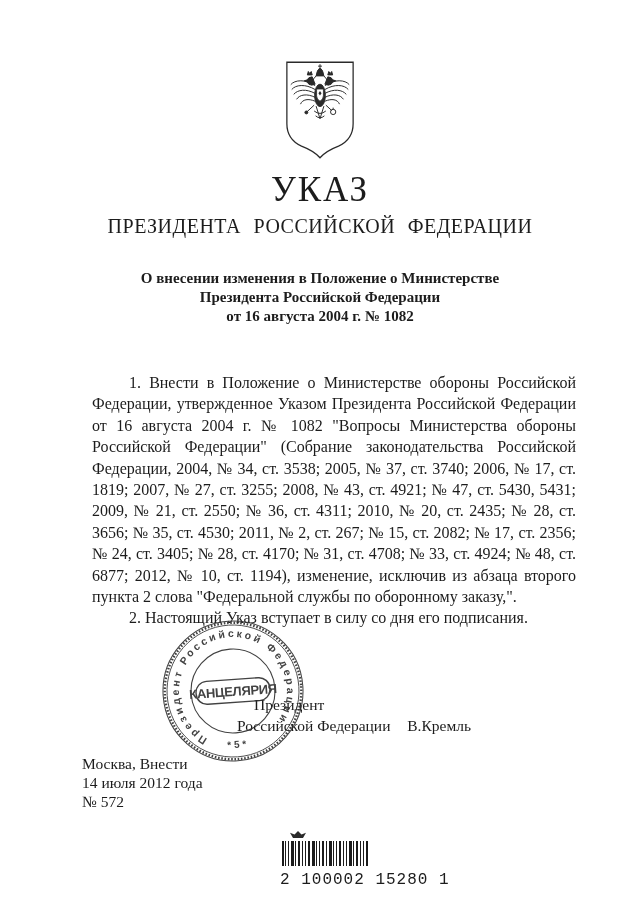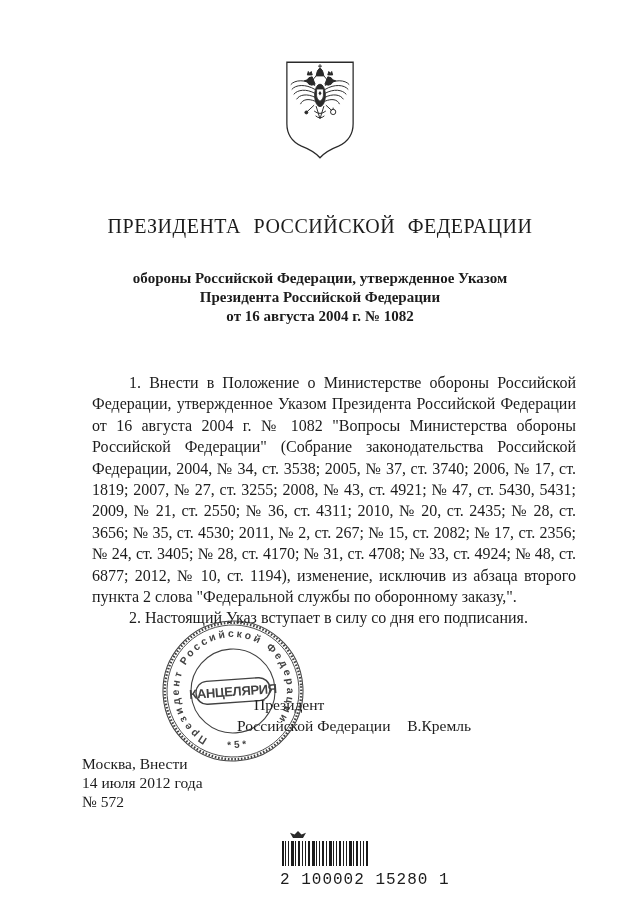--- a/index.html
+++ b/index.html
@@ -80,24 +80,25 @@
       <circle cx="25" cy="54.5" r="1.5" fill="#2a2a2a"></circle>
       <line x1="45" y1="47" x2="51" y2="52.5"></line>
       <circle cx="52.5" cy="54" r="2.7"></circle>
       <line x1="52.5" y1="51.3" x2="52.5" y2="49.6"></line>
       <path d="M35,48 L39,61 L43,48"></path>
       <path d="M33,53 Q39,58 45,53"></path>
       <path d="M34.5,58 Q39,62 43.5,58"></path>
     </g>
   </svg>
 
+  <div class="decree-title">УКАЗ</div>
   <div class="decree-issuer">ПРЕЗИДЕНТА РОССИЙСКОЙ ФЕДЕРАЦИИ</div>
 
   <div class="decree-subject">
-    <div>обороны Российской Федерации, утвержденное Указом</div>
+    <div>О внесении изменения в Положение о Министерстве</div>
     <div>Президента Российской Федерации</div>
     <div>от 16 августа 2004 г. № 1082</div>
   </div>
 
   <div class="decree-body">
     <p>1. Внести в Положение о Министерстве обороны Российской Федерации, утвержденное Указом Президента Российской Федерации от 16 августа 2004 г. № 1082 "Вопросы Министерства обороны Российской Федерации" (Собрание законодательства Российской Федерации, 2004, № 34, ст. 3538; 2005, № 37, ст. 3740; 2006, № 17, ст. 1819; 2007, № 27, ст. 3255; 2008, № 43, ст. 4921; № 47, ст. 5430, 5431; 2009, № 21, ст. 2550; № 36, ст. 4311; 2010, № 20, ст. 2435; № 28, ст. 3656; № 35, ст. 4530; 2011, № 2, ст. 267; № 15, ст. 2082; № 17, ст. 2356; № 24, ст. 3405; № 28, ст. 4170; № 31, ст. 4708; № 33, ст. 4924; № 48, ст. 6877; 2012, № 10, ст. 1194), изменение, исключив из абзаца второго пункта 2 слова "Федеральной службы по оборонному заказу,".</p>
     <p>2. Настоящий Указ вступает в силу со дня его подписания.</p>
   </div>
 
   <div class="signature-block">

